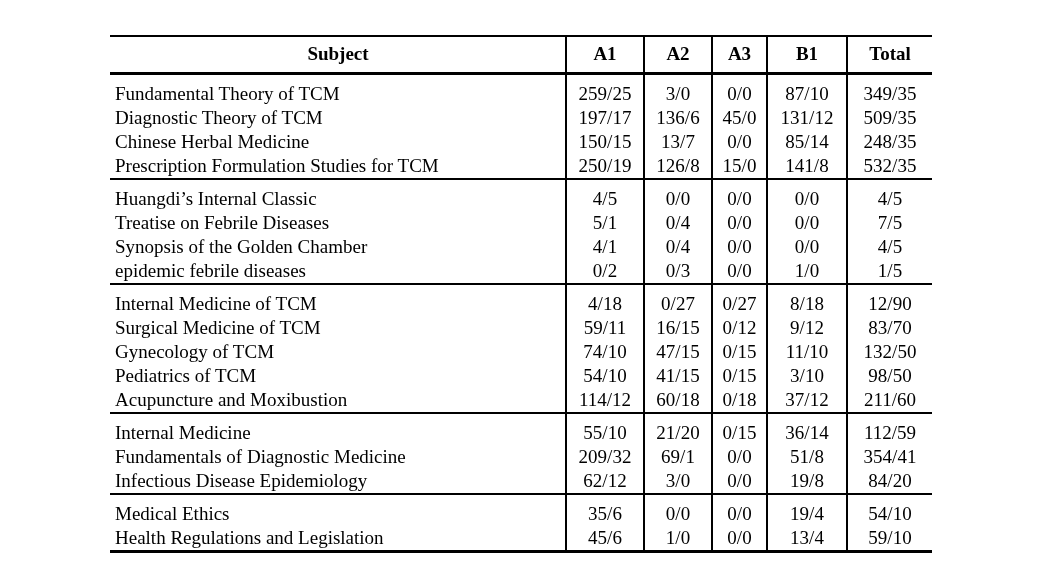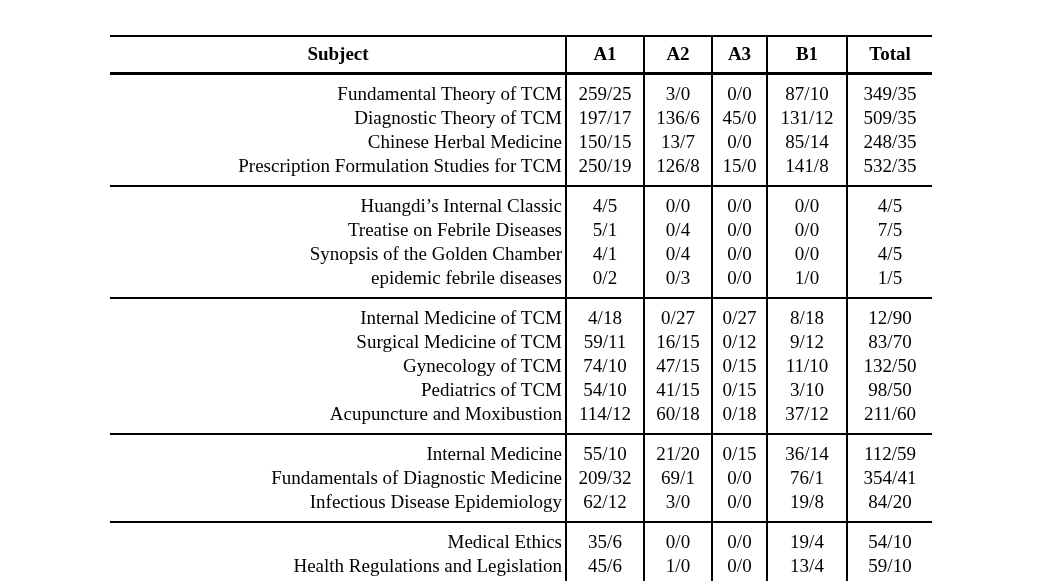--- a/index.html
+++ b/index.html
@@ -47,33 +47,32 @@
     border-left: 2px solid #000;
     margin-top: 16px;
   }
   td {
     font-size: 19px;
     line-height: 24px;
     padding: 0 3px;
     white-space: nowrap;
   }
   td.subject-col {
-    text-align: right;
+    text-align: left;
     padding-left: 5px;
   }
   td.num-col {
     text-align: center;
     border-left: 2px solid #000;
   }
   tbody tr:first-child td {
     border-top: 2px solid #000;
     padding-top: 7px;
   }
   tbody tr:last-child td {
-    padding-bottom: 7px;
   }
 </style>
 </head>
 <body>
 
 <div class="table-wrap">
   <table class="results-table" id="results-table">
     <colgroup>
       <col class="c-subject">
         <col class="c-a1">
@@ -209,21 +208,21 @@
           <td class="num-col">21/20</td>
           <td class="num-col">0/15</td>
           <td class="num-col">36/14</td>
           <td class="num-col">112/59</td>
         </tr>
         <tr>
           <td class="subject-col">Fundamentals of Diagnostic Medicine</td>
           <td class="num-col">209/32</td>
           <td class="num-col">69/1</td>
           <td class="num-col">0/0</td>
-          <td class="num-col">76/1</td>
+          <td class="num-col">51/8</td>
           <td class="num-col">354/41</td>
         </tr>
         <tr>
           <td class="subject-col">Infectious Disease Epidemiology</td>
           <td class="num-col">62/12</td>
           <td class="num-col">3/0</td>
           <td class="num-col">0/0</td>
           <td class="num-col">19/8</td>
           <td class="num-col">84/20</td>
         </tr>

